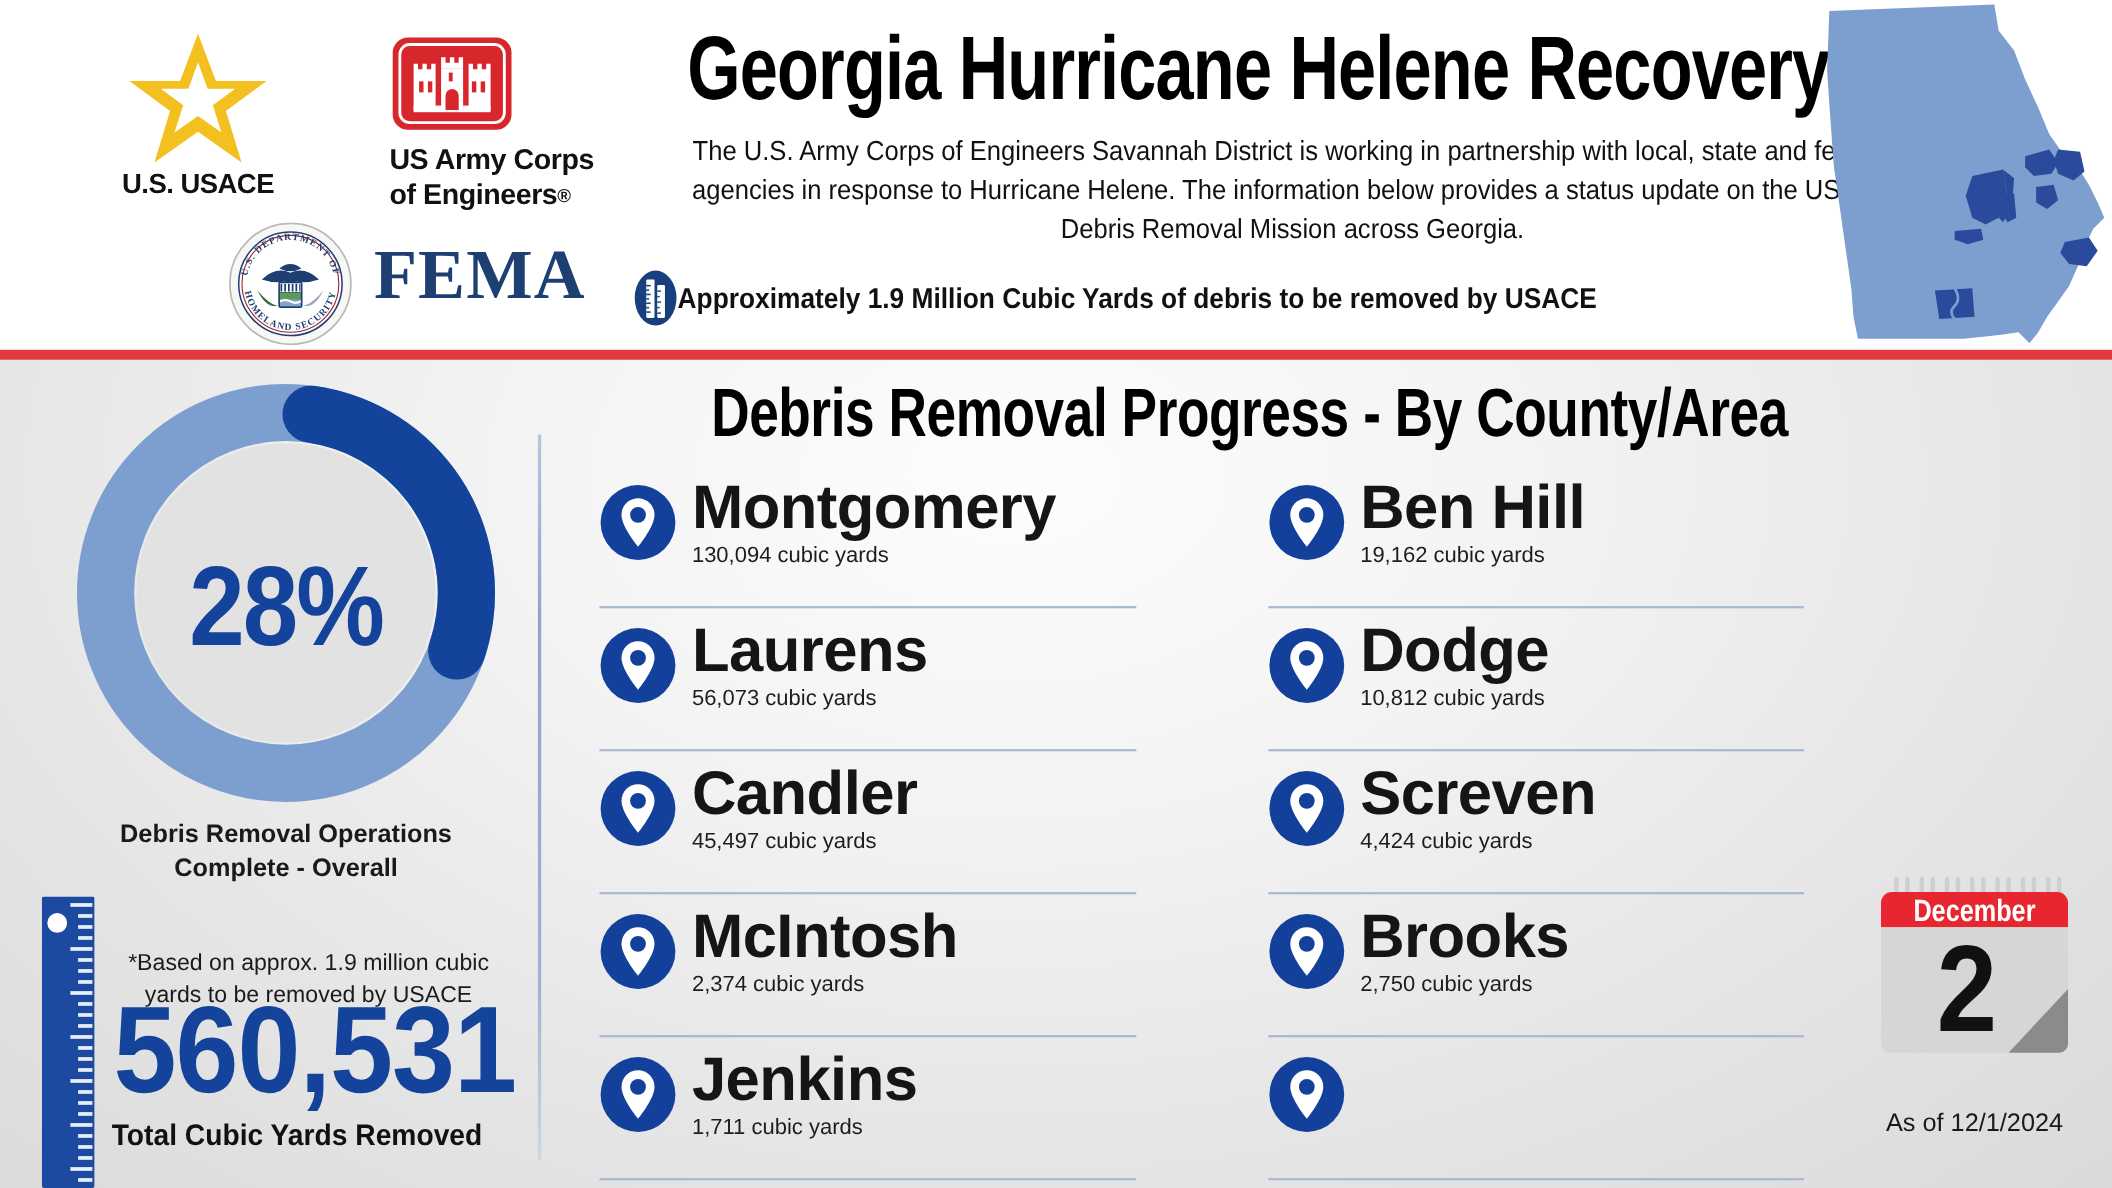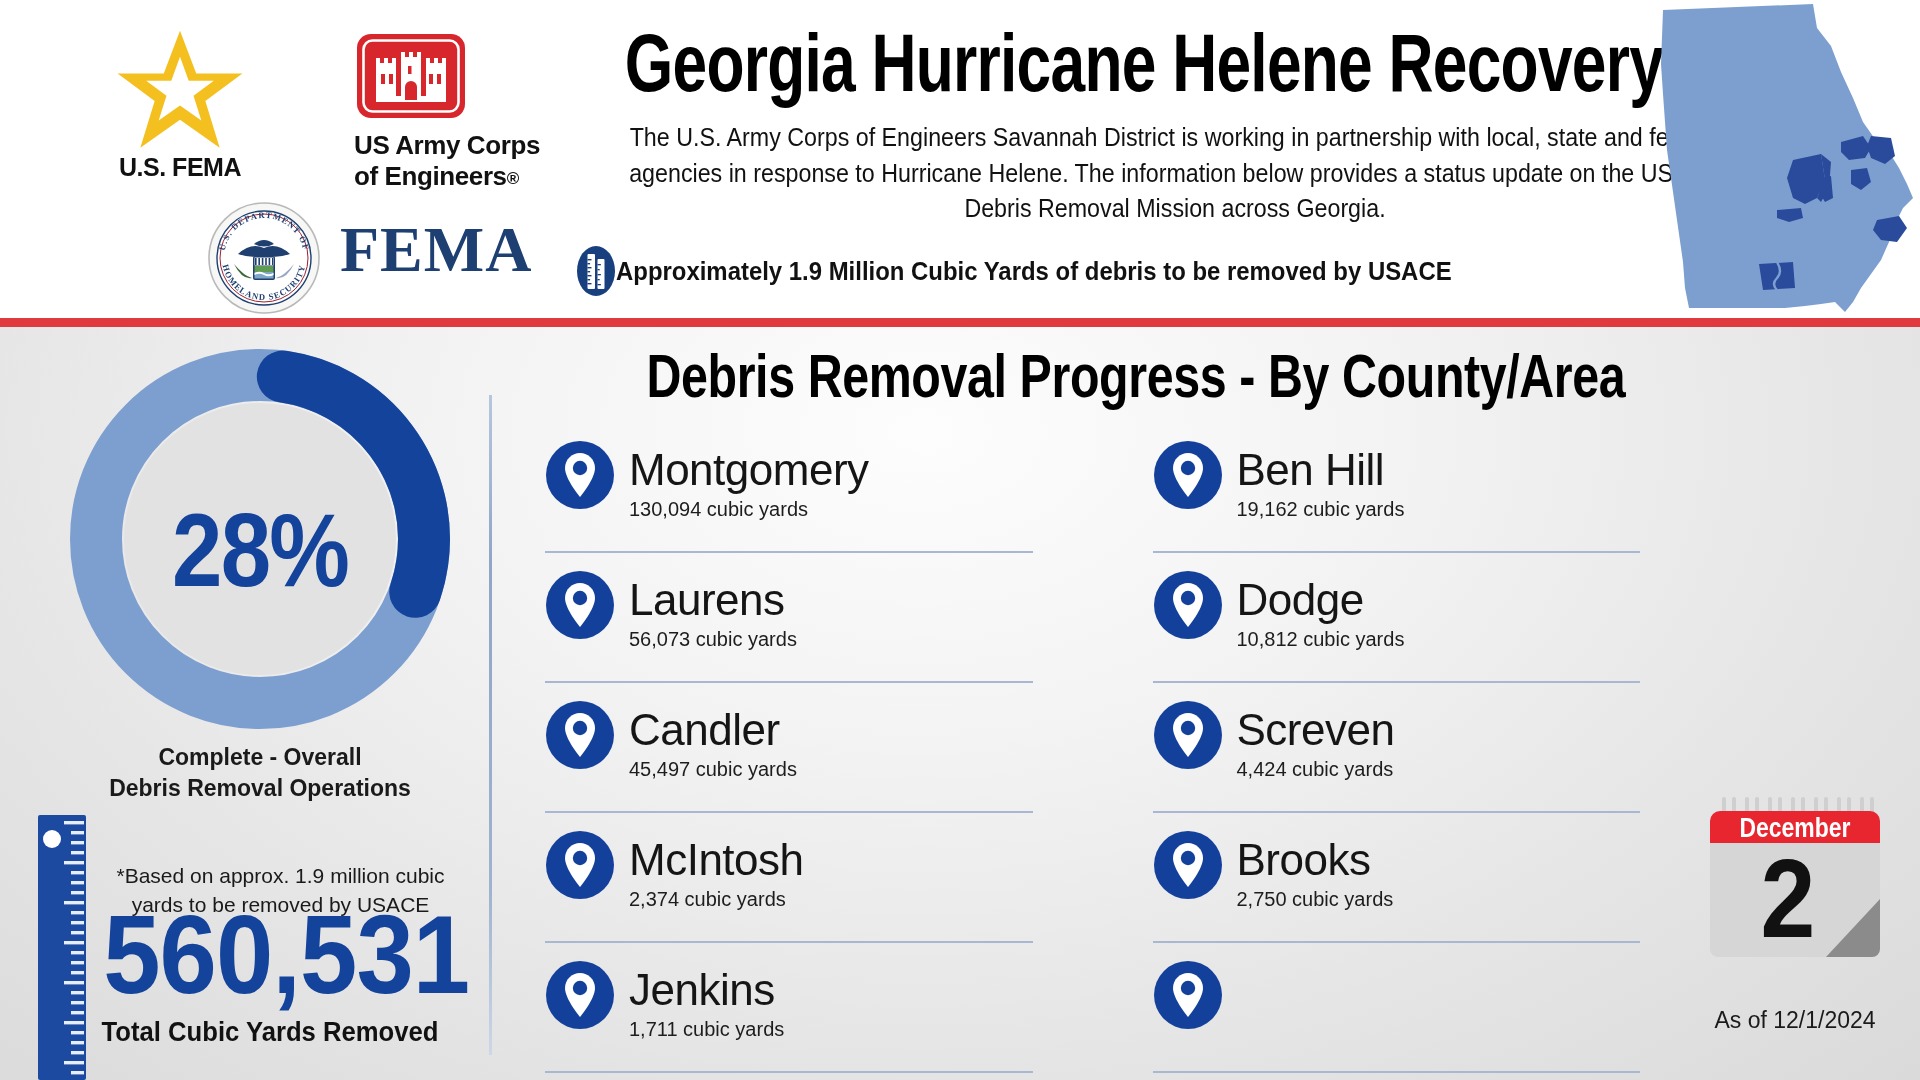--- a/index.html
+++ b/index.html
@@ -91,43 +91,43 @@
 
   .cols{position:absolute;left:545px;top:96px;width:1095px;height:640px;
      display:flex;gap:120px;}
   .col{width:488px;}
 
   .crow{height:123px;position:relative;display:flex;align-items:flex-start;gap:14px;
      border-bottom:2px solid #a9b8d2;padding-top:5px;}
   .crow:last-child{border-bottom:2px solid #a9b8d2;}
   .pin{width:70px;height:70px;flex:0 0 auto;margin-top:12px;}
   .ctext{padding-top:4px;}
-  .cname{font-weight:normal;font-size:44px;line-height:1.02;color:#151515;
-     letter-spacing:-0.5px;white-space:nowrap;margin-top:16px;}
+  .cname{font-weight:bold;font-size:56px;line-height:1.02;color:#151515;
+     letter-spacing:-0.5px;white-space:nowrap;}
   .cvol{font-size:20px;line-height:1.25;color:#1d1d1d;margin-top:4px;white-space:nowrap;}
 
   
   .cal{position:absolute;left:1700px;top:468px;width:190px;height:190px;}
   .cal-asof{position:absolute;left:1655px;top:680px;width:280px;text-align:center;
      font-size:23px;color:#1a1a1a;}
 </style>
 </head>
 <body>
 
 <div class="page">
 
   <div class="header">
 
     <div class="logos">
 
       <svg class="army-star" viewBox="0 0 100 96">
         <path d="M50 2 L62.5 35 L98 35 L69.5 56 L80.5 92 L50 70.5 L19.5 92 L30.5 56 L2 35 L37.5 35 Z" fill="#f4c01f"></path>
         <path d="M50 22 L56.7 40.5 L76 40.5 L60.4 52 L66.4 71 L50 59.5 L33.6 71 L39.6 52 L24 40.5 L43.3 40.5 Z" fill="#ffffff"></path>
       </svg>
-      <div class="army-label">U.S. FEMA</div>
+      <div class="army-label">U.S. USACE</div>
 
       <svg class="usace-mark" viewBox="0 0 112 88">
         <rect x="2" y="2" width="108" height="84" rx="14" fill="#d8262d"></rect>
         <rect x="8.5" y="8.5" width="95" height="71" rx="9" fill="none" stroke="#ffffff" stroke-width="2.6"></rect>
         <g fill="#ffffff">
 
           <path d="M21 26h4v5h4v-5h4v5h4v-5h4v11H21z"></path>
           <rect x="21" y="37" width="20" height="31"></rect>
 
           <path d="M46 20h4v5h4v-5h4v5h4v-5h4v10H46z"></path>
@@ -245,22 +245,22 @@
     <svg class="donut" viewBox="0 0 200 200">
       <circle cx="100" cy="100" r="82" fill="none" stroke="#7d9fd0" stroke-width="26"></circle>
       <circle cx="100" cy="100" r="68" fill="#e2e2e2"></circle>
       <circle cx="100" cy="100" r="82" fill="none" stroke="#14439b" stroke-width="26" stroke-linecap="round" stroke-dasharray="144.2 371.0" transform="rotate(-82 100 100)"></circle>
     </svg>
     <div class="donut-val">
       <span>28%</span>
     </div>
 
     <div class="donut-cap">
+      <div>Debris Removal Operations</div>
       <div>Complete - Overall</div>
-      <div>Debris Removal Operations</div>
     </div>
 
     <div class="basedon">*Based on approx. 1.9 million cubic yards to be removed by USACE</div>
 
     <svg class="rulericon" viewBox="0 0 48 265">
       <rect x="0" y="0" width="48" height="265" rx="2" fill="#1b4aa0"></rect>
       <circle cx="14" cy="24" r="9" fill="#ffffff"></circle>
       <g fill="#e8eef9">
         <rect x="26" y="6" width="20" height="3.4"></rect>
           <rect x="33" y="16" width="13" height="3.4"></rect>

